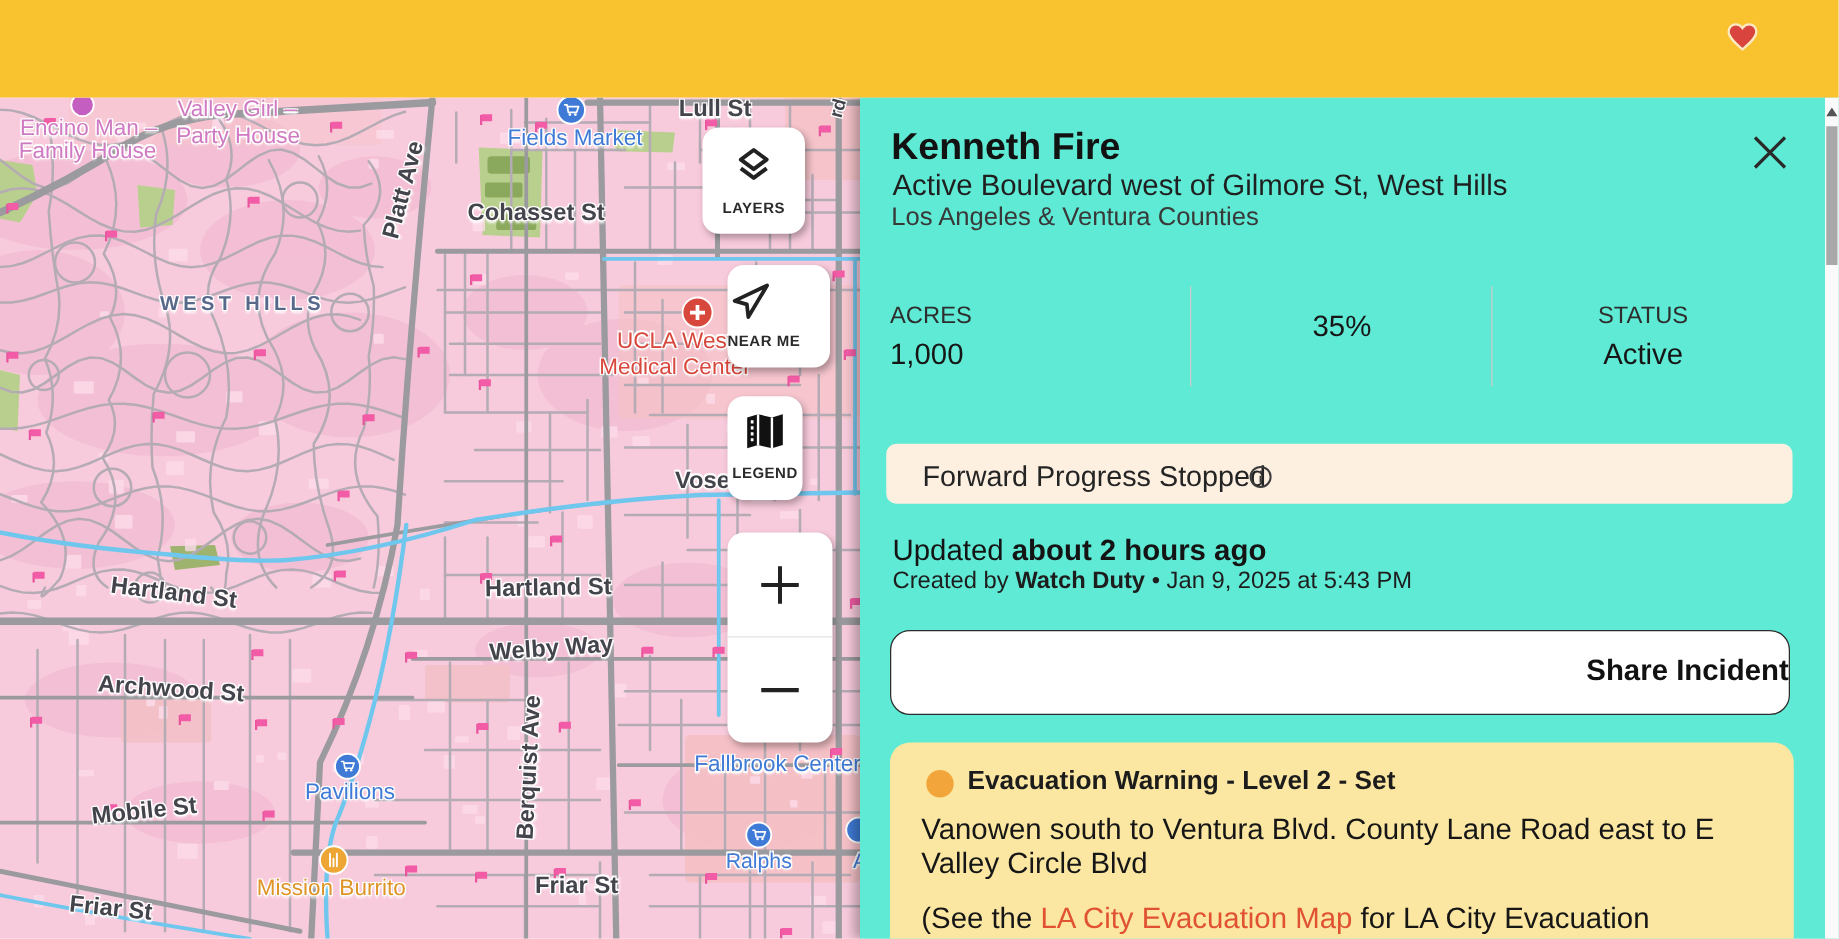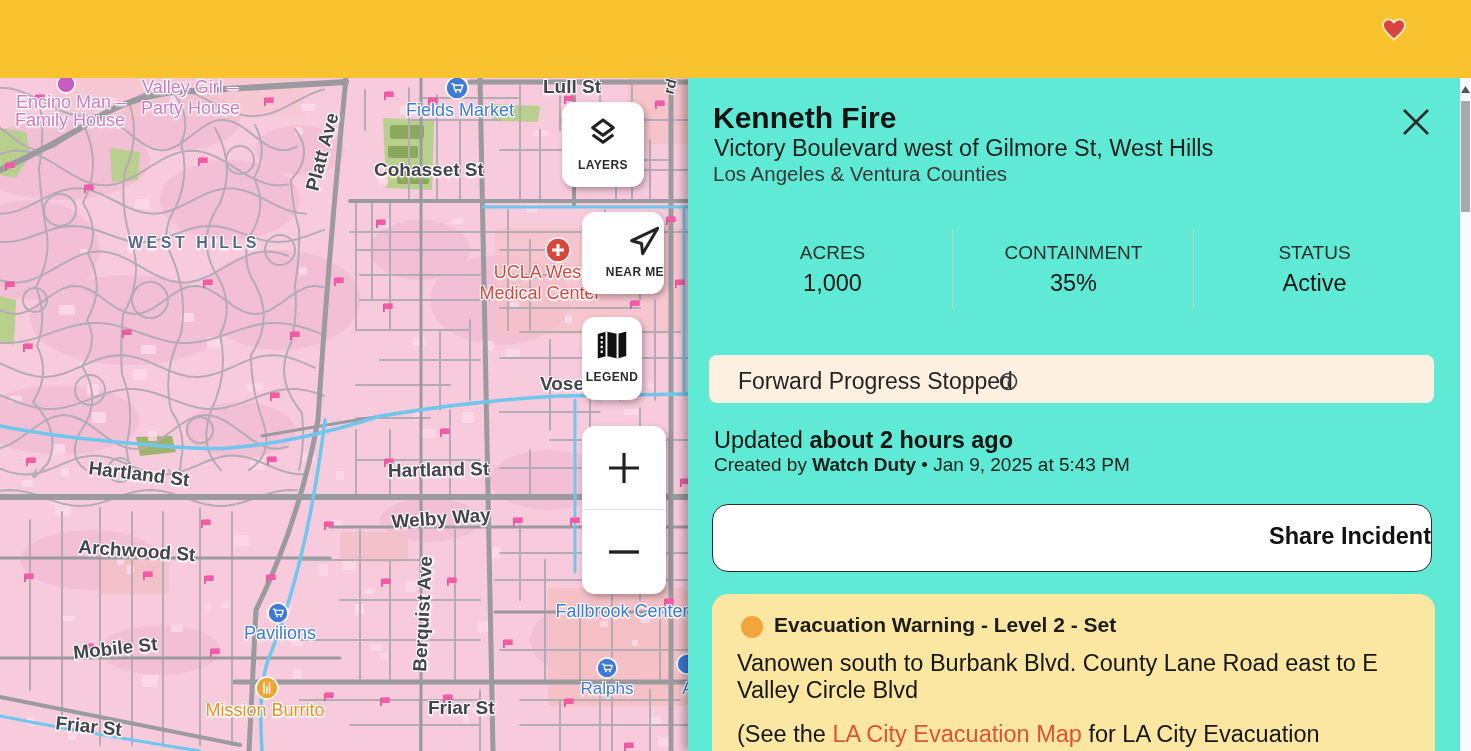--- a/index.html
+++ b/index.html
@@ -585,21 +585,21 @@
 </div>
 
 <div class="abs" style="left:562px;top:102px;width:82px;height:85px;background:#fff;border-radius:13px;box-shadow:2px 3px 6px rgba(0,0,0,0.3);text-align:center;">
   <svg width="40" height="40" viewBox="0 0 24 24" style="margin-top:10px;">
     <path d="M12 4.8 L18.2 9.4 L12 14 L5.8 9.4 Z" fill="none" stroke="#222" stroke-width="1.9" stroke-linejoin="round"></path>
     <path d="M5.8 13.6 L12 18.2 L18.2 13.6" fill="none" stroke="#222" stroke-width="1.9" stroke-linejoin="round"></path>
   </svg>
   <div style="font-size:12px;font-weight:bold;color:#2b2b2b;letter-spacing:0.4px;margin-top:2px;">LAYERS</div>
 </div>
 
-<div class="abs" style="left:582px;top:212px;width:82px;height:82px;background:#fff;border-radius:13px;box-shadow:2px 3px 6px rgba(0,0,0,0.3);text-align:right;">
+<div class="abs" style="left:582px;top:212px;width:82px;height:82px;background:#fff;border-radius:13px;box-shadow:2px 3px 6px rgba(0,0,0,0.3);text-align:left;">
   <svg width="38" height="38" viewBox="0 0 24 24" style="margin-top:10px;">
     <path d="M20 4 L10.5 20 L9.8 13.6 L3.6 11.8 Z" fill="none" stroke="#222" stroke-width="1.9" stroke-linejoin="round"></path>
   </svg>
   <div style="font-size:12px;font-weight:bold;color:#2b2b2b;letter-spacing:0.4px;margin-top:1px;">NEAR ME</div>
 </div>
 
 <div class="abs" style="left:582px;top:317px;width:60px;height:83px;background:#fff;border-radius:13px;box-shadow:2px 3px 6px rgba(0,0,0,0.3);text-align:center;">
   <svg width="38" height="38" viewBox="0 0 24 24" style="margin-top:9px;">
     <path d="M3 5 L8.5 3.4 L15.5 5 L21 3.4 L21 19 L15.5 20.6 L8.5 19 L3 20.6 Z" fill="#111"></path>
     <path d="M8.5 3.4 L8.5 19 M15.5 5 L15.5 20.6" stroke="#fff" stroke-width="1.2"></path>
@@ -615,35 +615,34 @@
     </svg>
   <svg class="abs" style="left:26px;top:110px;" width="32" height="32" viewBox="0 0 32 32">
       <path d="M1 16 H31" stroke="#222" stroke-width="3.4"></path>
     </svg>
 </div>
 
 <div class="abs" id="panel" style="left:688px;top:78px;width:783px;height:673px;background:#5eead4;box-shadow:-5px 0 8px rgba(0,0,0,0.28);">
 
   <div class="abs" style="left:25px;top:23px;font-size:30px;font-weight:bold;color:#121212;">Kenneth Fire</div>
 
-  <div class="abs" style="left:26px;top:57px;font-size:23.5px;color:#1f1f1f;">Victory Boulevard west of Gilmore St, West Hills</div>
+  <div class="abs" style="left:26px;top:57px;font-size:23.5px;color:#1f1f1f;">Active Boulevard west of Gilmore St, West Hills</div>
 
   <div class="abs" style="left:25px;top:84px;font-size:20.5px;color:#383838;">Los Angeles &amp; Ventura Counties</div>
 
   <svg class="abs" style="left:714px;top:30px;" width="28" height="28" viewBox="0 0 28 28">
       <path d="M2 2 L26 26 M26 2 L2 26" stroke="#2a2a2a" stroke-width="2.6"></path>
     </svg>
 
   <div class="abs" style="left:24px;top:151px;width:723px;height:80px;">
-    <div class="abs" style="left:0;top:13px;width:241px;text-align:center;">
+    <div class="abs" style="left:0;top:13px;width:241px;text-align:left;">
       <div style="font-size:19px;color:#2d2d2d;">ACRES</div>
       <div style="font-size:23.5px;color:#161616;margin-top:6px;">1,000</div>
     </div>
     <div class="abs" style="left:241px;top:13px;width:241px;text-align:center;">
-      <div style="font-size:19px;color:#2d2d2d;">CONTAINMENT</div>
       <div style="font-size:23.5px;color:#161616;margin-top:6px;">35%</div>
     </div>
     <div class="abs" style="left:482px;top:13px;width:241px;text-align:center;">
       <div style="font-size:19px;color:#2d2d2d;">STATUS</div>
       <div style="font-size:23.5px;color:#161616;margin-top:6px;">Active</div>
     </div>
     <div class="abs" style="left:240px;top:0;width:1px;height:80px;background:#ccc;"></div>
     <div class="abs" style="left:481px;top:0;width:1px;height:80px;background:#ccc;"></div>
   </div>
 
@@ -663,21 +662,21 @@
   <div class="abs" style="left:24px;top:426px;width:718px;height:66px;border:1.5px solid #2c2c2c;border-radius:16px;background:#fff;">
     <div style="text-align:right;font-size:23.5px;color:#111;margin-top:18px;font-weight:bold;">Share Incident</div>
   </div>
 
   <div class="abs" style="left:24px;top:516px;width:723px;height:240px;background:#fbe7a2;border-radius:16px;">
 
     <div style="position:absolute;left:29px;top:22px;width:22px;height:22px;border-radius:50%;background:#f2a53a;"></div>
 
     <div style="position:absolute;left:62px;top:19px;font-size:21px;font-weight:bold;color:#1c1c1c;">Evacuation Warning - Level 2 - Set</div>
 
-    <div style="position:absolute;left:25px;top:56px;width:680px;font-size:23.5px;line-height:27px;color:#161616;">Vanowen south to Burbank Blvd. County Lane Road east to E Valley Circle Blvd</div>
+    <div style="position:absolute;left:25px;top:56px;width:680px;font-size:23.5px;line-height:27px;color:#161616;">Vanowen south to Ventura Blvd. County Lane Road east to E Valley Circle Blvd</div>
 
     <div style="position:absolute;left:25px;top:127px;width:700px;font-size:23.5px;color:#161616;">(See the <span style="color:#e05231;">LA City Evacuation Map</span> for LA City Evacuation</div>
   </div>
 
   <div class="abs" style="left:772px;top:0;width:11px;height:673px;background:#fafafa;">
     <svg class="abs" style="left:0px;top:6px;" width="11" height="12" viewBox="0 0 11 12">
         <path d="M5.5 2 L10 9 L1 9 Z" fill="#555"></path>
       </svg>
     <div class="abs" style="left:1px;top:23px;width:9px;height:111px;background:#a9a9a9;"></div>
   </div>

